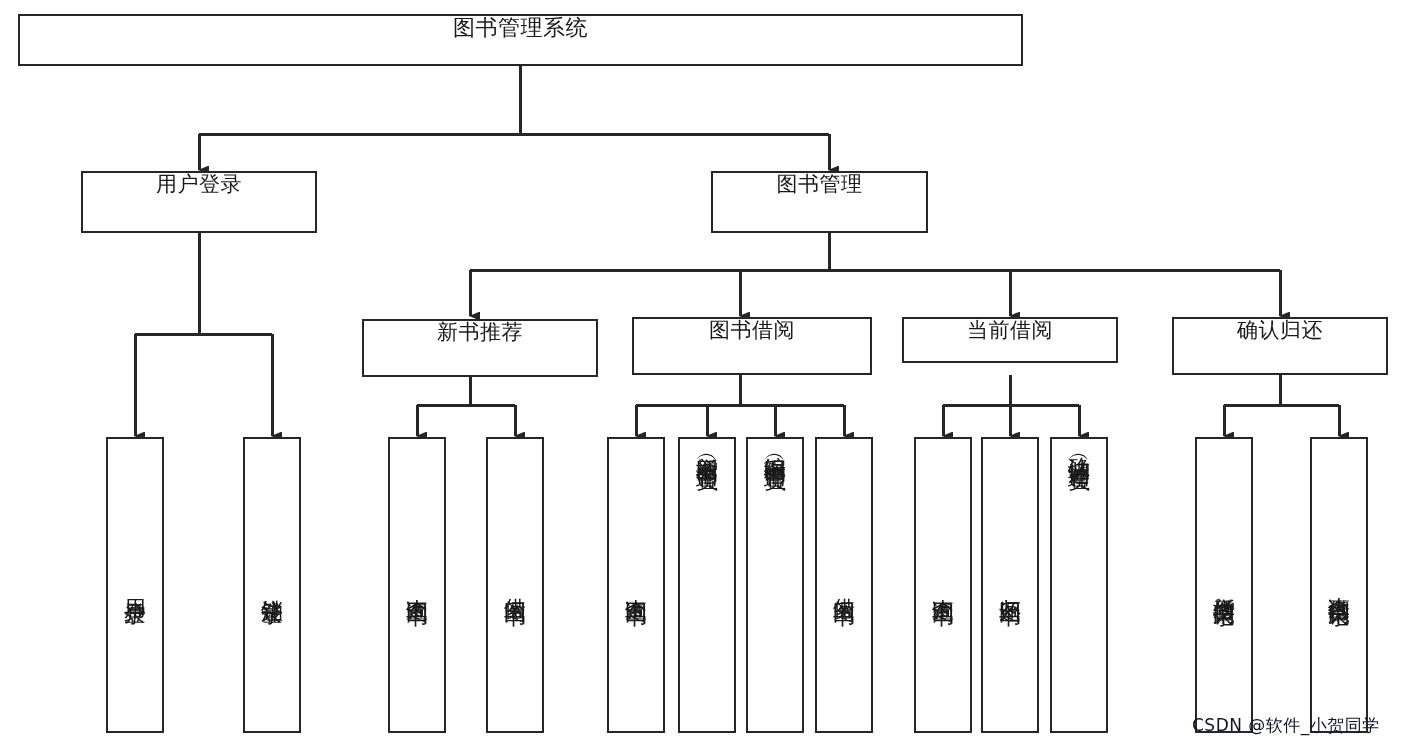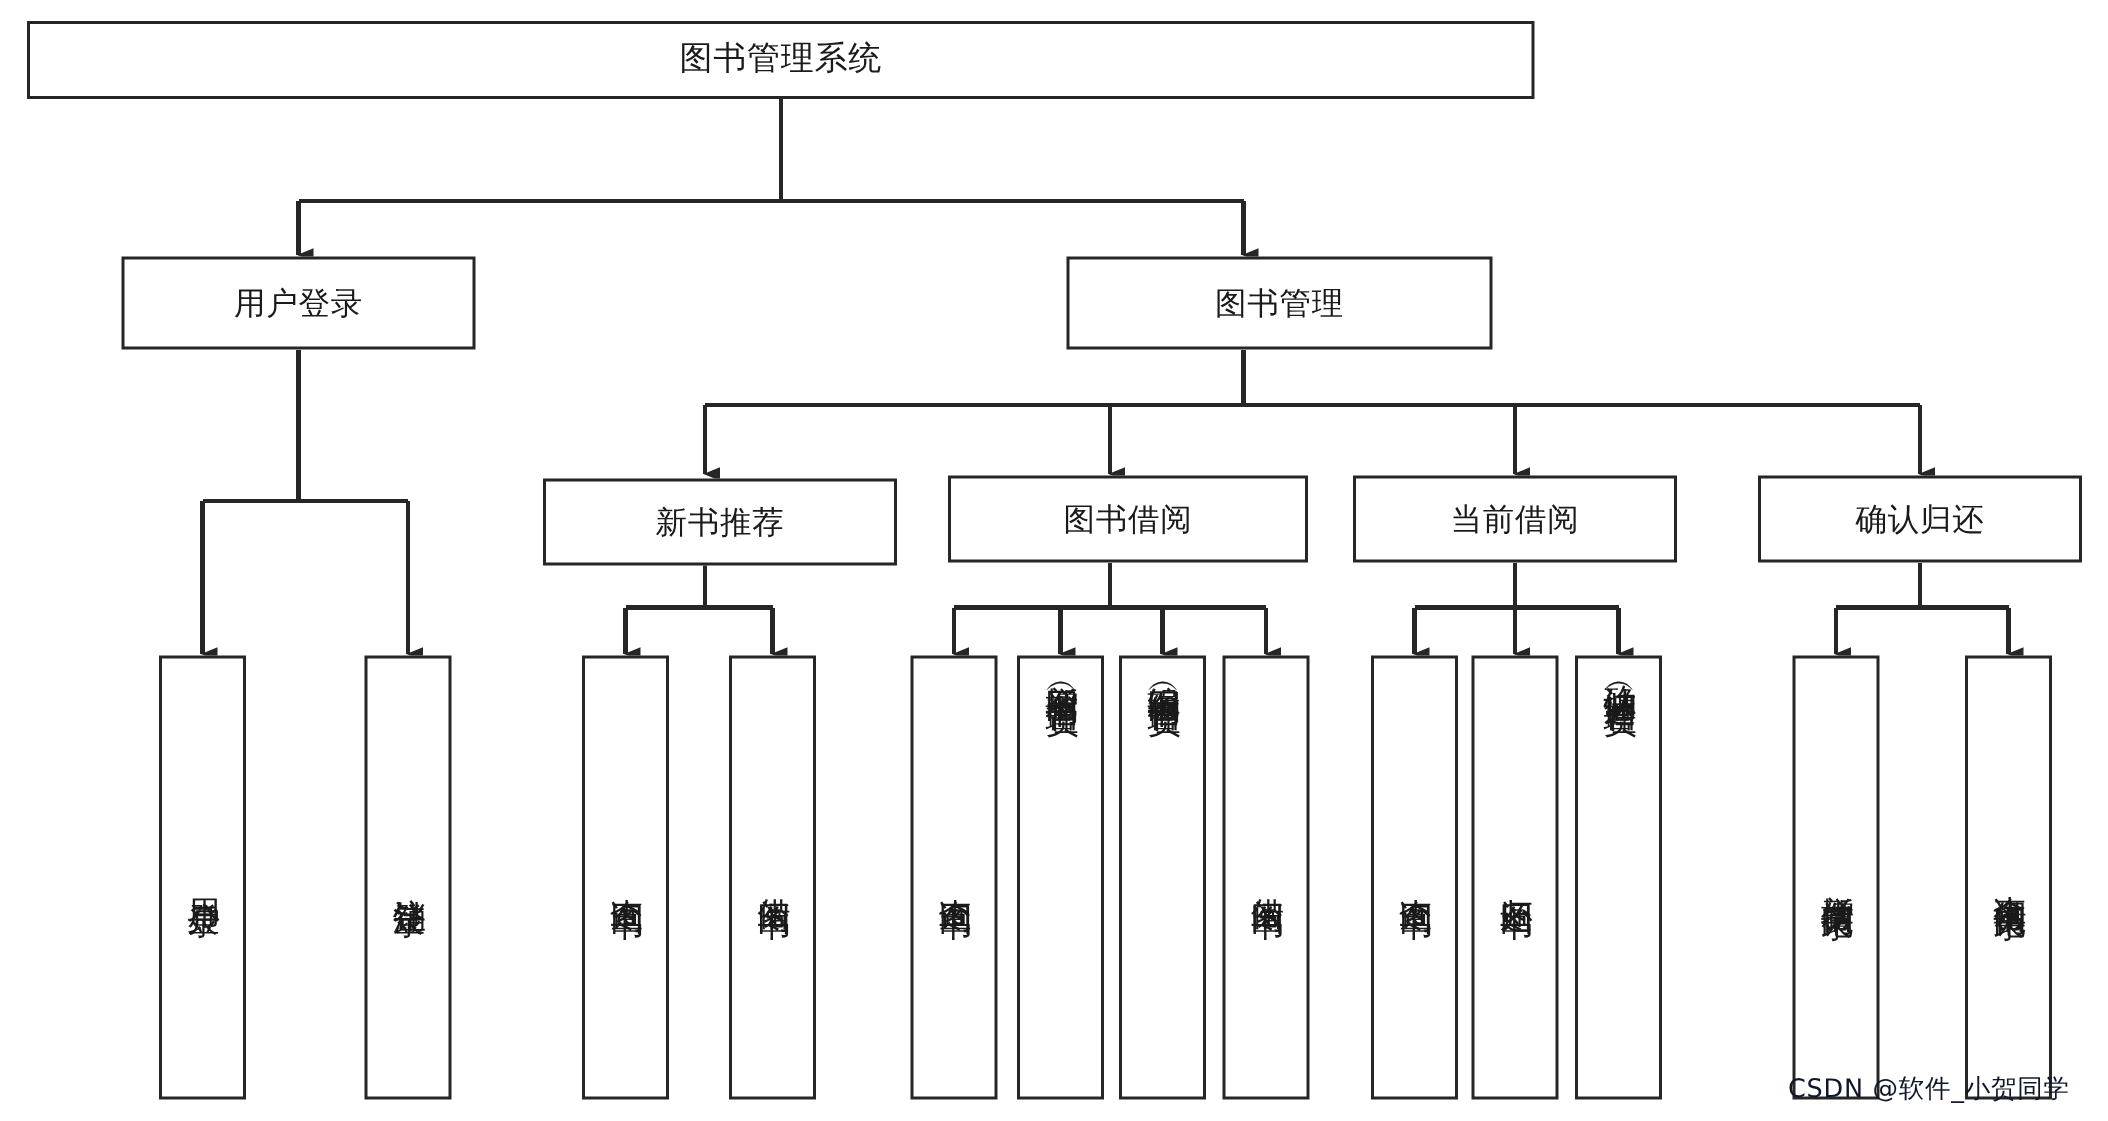--- a/index.html
+++ b/index.html
@@ -24,21 +24,21 @@
     width: 1405px;
     height: 747px;
     pointer-events: none;
   }
   .node {
     position: absolute;
     box-sizing: border-box;
     background: #ffffff;
     border: 2px solid #262626;
     display: flex;
-    align-items: center;
+    align-items: flex-start;
     justify-content: center;
     overflow: hidden;
   }
   .node-label {
     color: #1a1a1a;
     line-height: 1.08;
     text-align: center;
     white-space: nowrap;
   }
   .node.horiz .node-label {
@@ -121,30 +121,30 @@
         <line x1="1339" y1="405" x2="1339" y2="436" stroke="#262626" stroke-width="3" shape-rendering="crispEdges" marker-end="url(#arrowhead)"></line>
       </g>
   </svg>
   <div id="nodes">
       <div class="node horiz root" style="left: 18px; top: 14px; width: 1005px; height: 52px;">
         <span class="node-label">图书管理系统</span>
       </div>
       <div class="node horiz" style="left: 81px; top: 171px; width: 236px; height: 62px;">
         <span class="node-label">用户登录</span>
       </div>
-      <div class="node horiz" style="left: 711px; top: 171px; width: 284px; height: 62px;">
+      <div class="node horiz" style="left: 711px; top: 171px; width: 217px; height: 62px;">
         <span class="node-label">图书管理</span>
       </div>
       <div class="node horiz" style="left: 362px; top: 319px; width: 236px; height: 58px;">
         <span class="node-label">新书推荐</span>
       </div>
       <div class="node horiz" style="left: 632px; top: 317px; width: 240px; height: 58px;">
         <span class="node-label">图书借阅</span>
       </div>
-      <div class="node horiz" style="left: 902px; top: 317px; width: 216px; height: 58px;">
+      <div class="node horiz" style="left: 902px; top: 317px; width: 216px; height: 46px;">
         <span class="node-label">当前借阅</span>
       </div>
       <div class="node horiz" style="left: 1172px; top: 317px; width: 216px; height: 58px;">
         <span class="node-label">确认归还</span>
       </div>
       <div class="node vert align-mid" style="left: 106px; top: 437px; width: 58px; height: 296px;">
         <span class="node-label">用户登录</span>
       </div>
       <div class="node vert align-mid" style="left: 243px; top: 437px; width: 58px; height: 296px;">
         <span class="node-label">注销登录</span>

